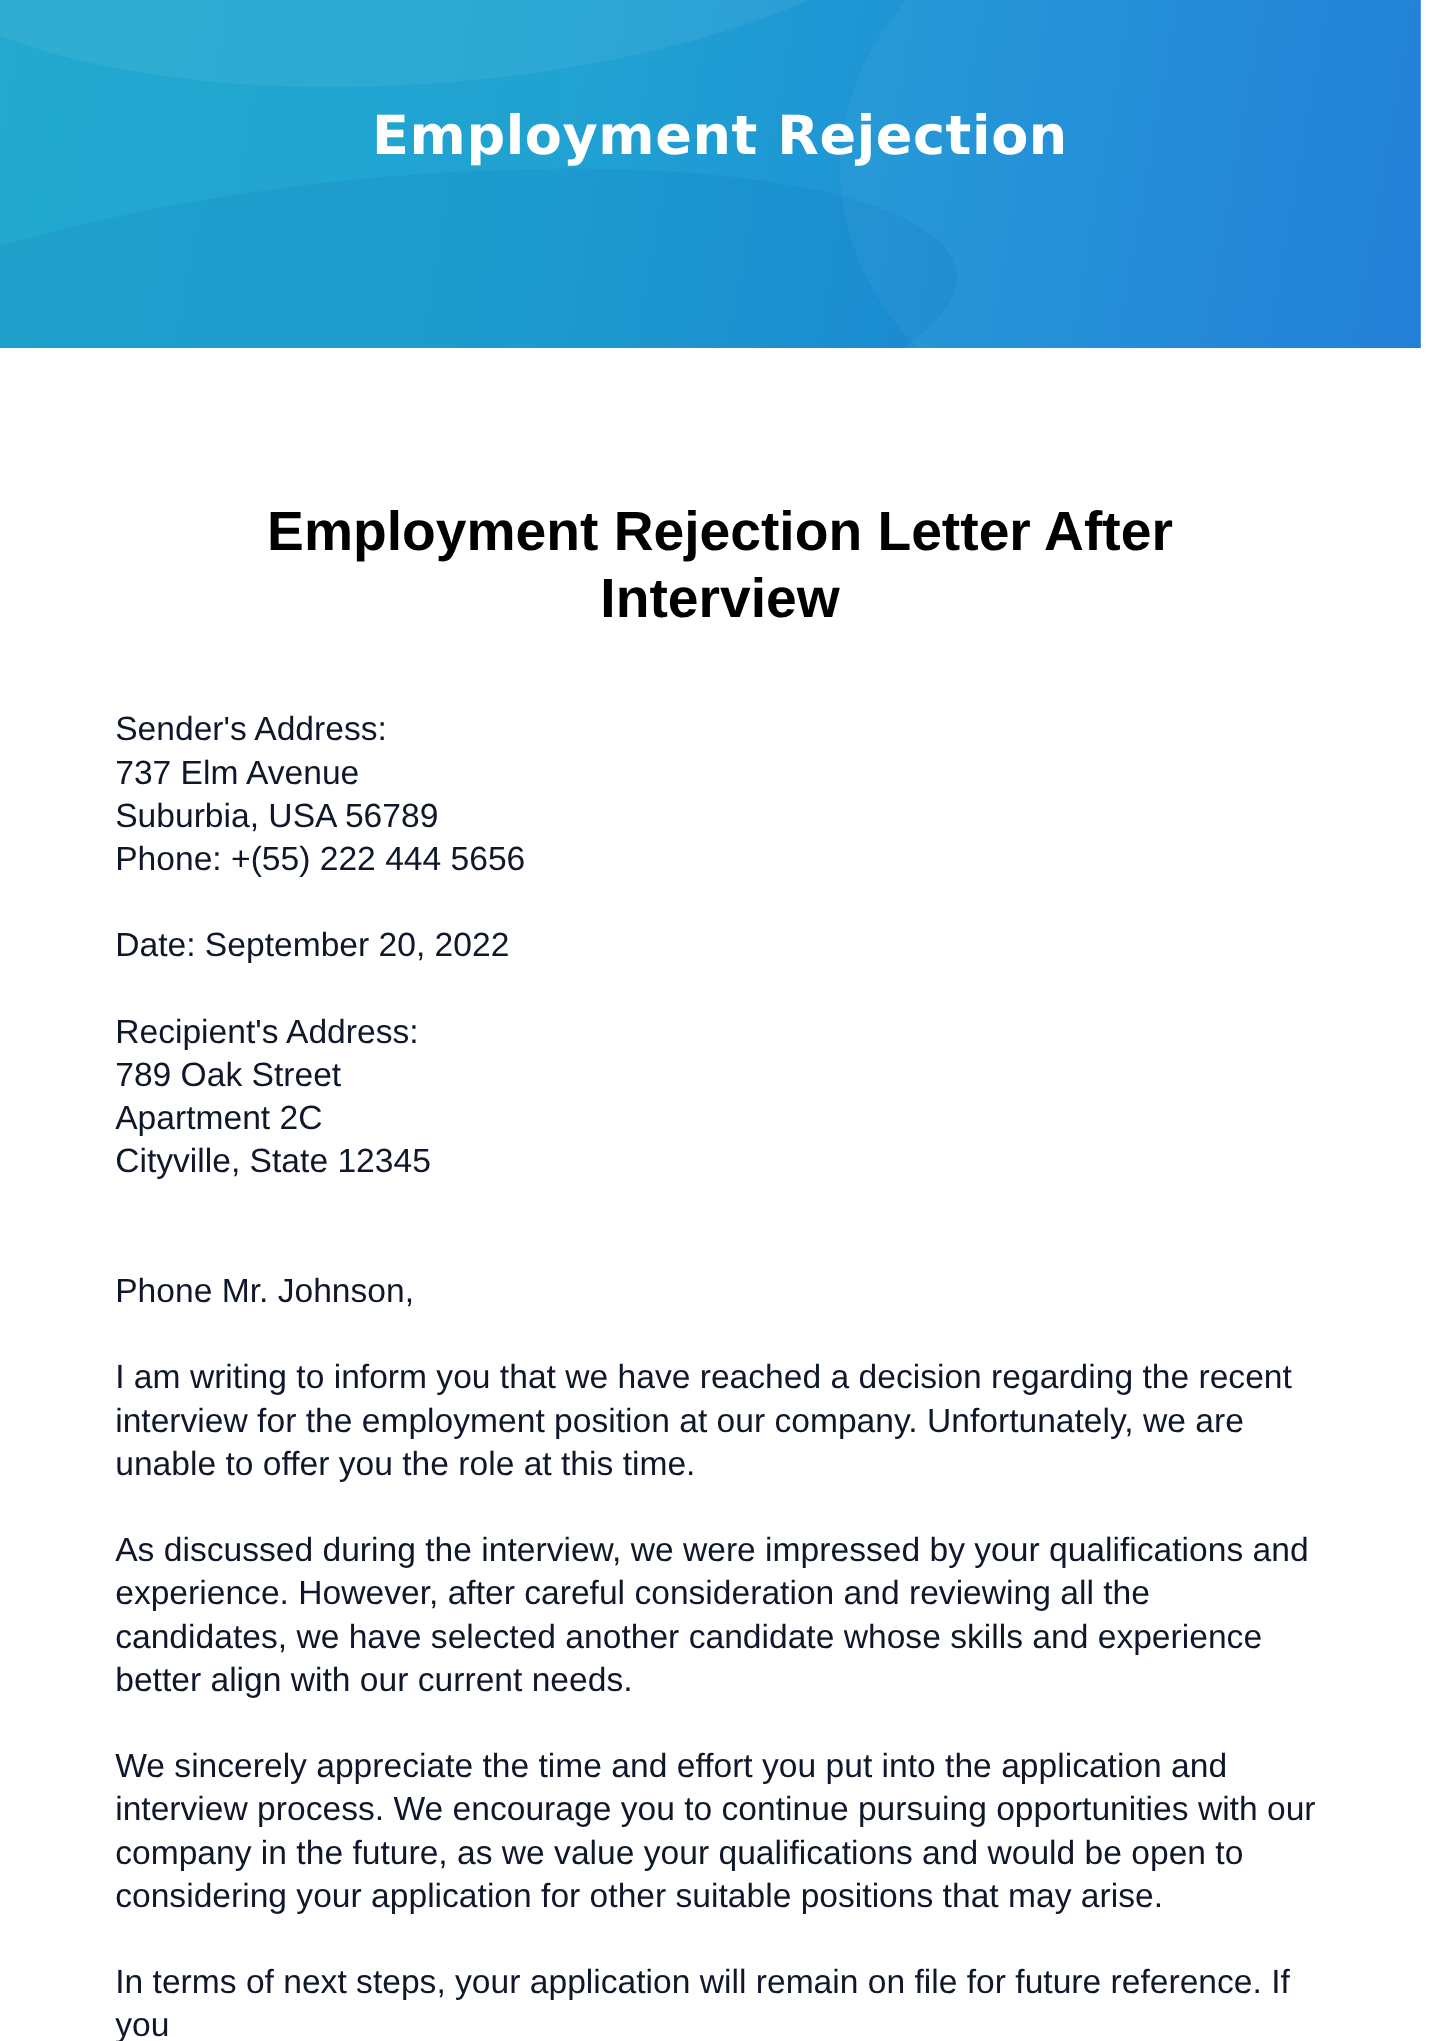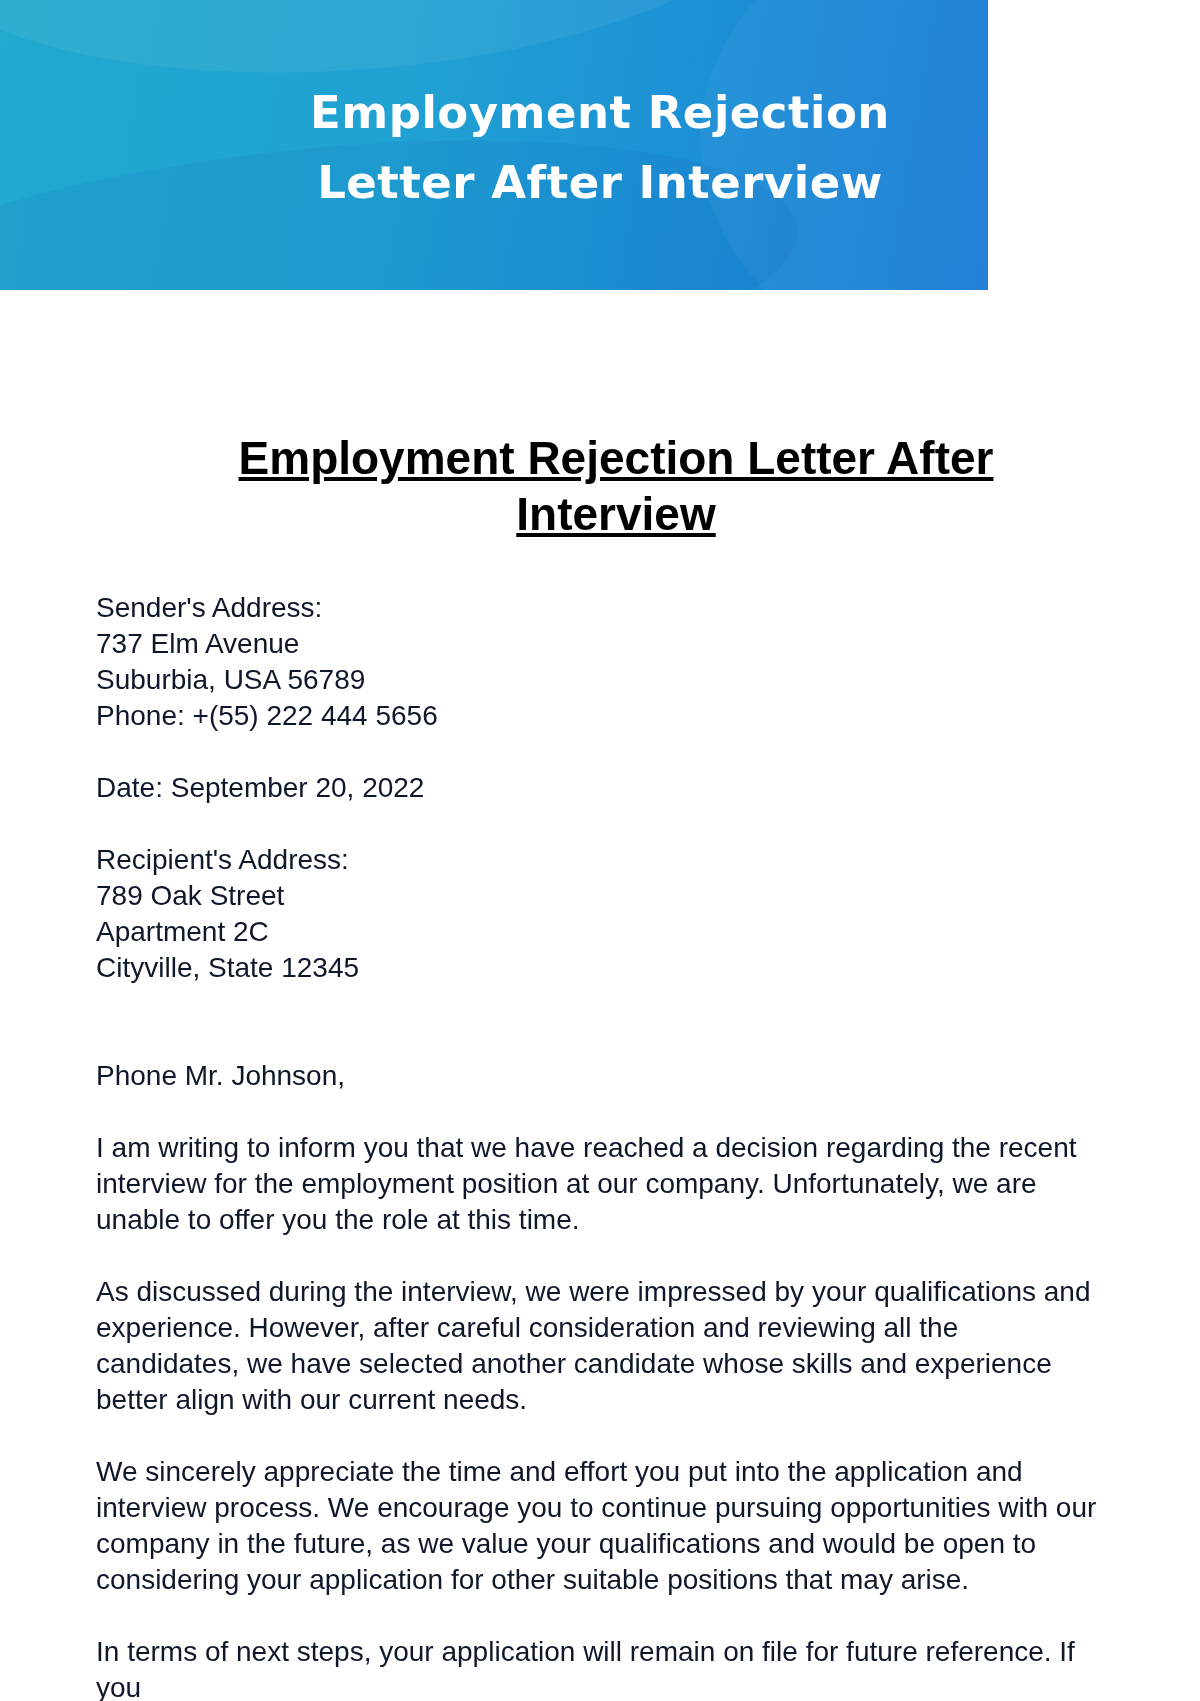--- a/index.html
+++ b/index.html
@@ -1,42 +1,41 @@
 <!DOCTYPE html>
 <html><head>
 <meta charset="utf-8">
 <style>
   html, body { margin:0; padding:0; }
   body { width:1200px; height:1701px; overflow:hidden; background:#ffffff; font-family:"Liberation Sans", sans-serif; color:#111111; position:relative; }
-  .banner { position:absolute; left:0; top:0; width:988px; height:290px; overflow:hidden;
+  .banner { position:absolute; left:0; top:0; width:1184px; height:290px; overflow:hidden;
     background: linear-gradient(100deg, #22a9cf 0%, #20a2d2 40%, #1d8fd6 70%, #1b7bd6 100%); }
   .banner .swirl1 { position:absolute; left:-100px; top:-260px; width:900px; height:330px; border-radius:50%; background:rgba(255,255,255,0.06); transform:rotate(-4deg); }
   .banner .swirl2 { position:absolute; left:-200px; top:150px; width:1000px; height:260px; border-radius:50%; background:rgba(0,60,160,0.07); transform:rotate(-6deg); }
   .banner .swirl3 { position:absolute; left:700px; top:-120px; width:700px; height:520px; border-radius:50%; background:rgba(255,255,255,0.04); }
   .banner-title { position:absolute; left:0; top:78px; width:1200px; text-align:center; color:#ffffff; font-family:"DejaVu Sans", sans-serif; font-weight:bold; font-size:45px; line-height:70px; letter-spacing:0.5px; }
   .doc-title { position:absolute; left:120px; top:414px; width:960px; text-align:center; font-weight:bold; font-size:46px; line-height:56px; color:#000000; }
   .body { position:absolute; left:96px; top:590px; width:1010px; font-size:28px; line-height:36px; color:#0f172a; }
   .body p { margin:0; }
   .gap { height:36px; }
   .gap2 { height:72px; }
 </style>
 </head>
 <body>
 
 <div class="banner">
   <div class="swirl1"></div>
   <div class="swirl2"></div>
   <div class="swirl3"></div>
   <div class="banner-title">
     <div>Employment Rejection</div>
-    <div>Letter After Interview</div>
   </div>
 </div>
 
-<h1 class="doc-title" style="margin:16px;text-decoration:underline;">Employment Rejection Letter After Interview</h1>
+<h1 class="doc-title" style="margin:0;">Employment Rejection Letter After Interview</h1>
 
 <div class="body">
   <div>
     <p>Sender's Address:</p>
     <p>737 Elm Avenue</p>
     <p>Suburbia, USA 56789</p>
     <p>Phone: +(55) 222 444 5656</p>
   </div>
   <div class="gap"></div>
   <p>Date: September 20, 2022</p>

